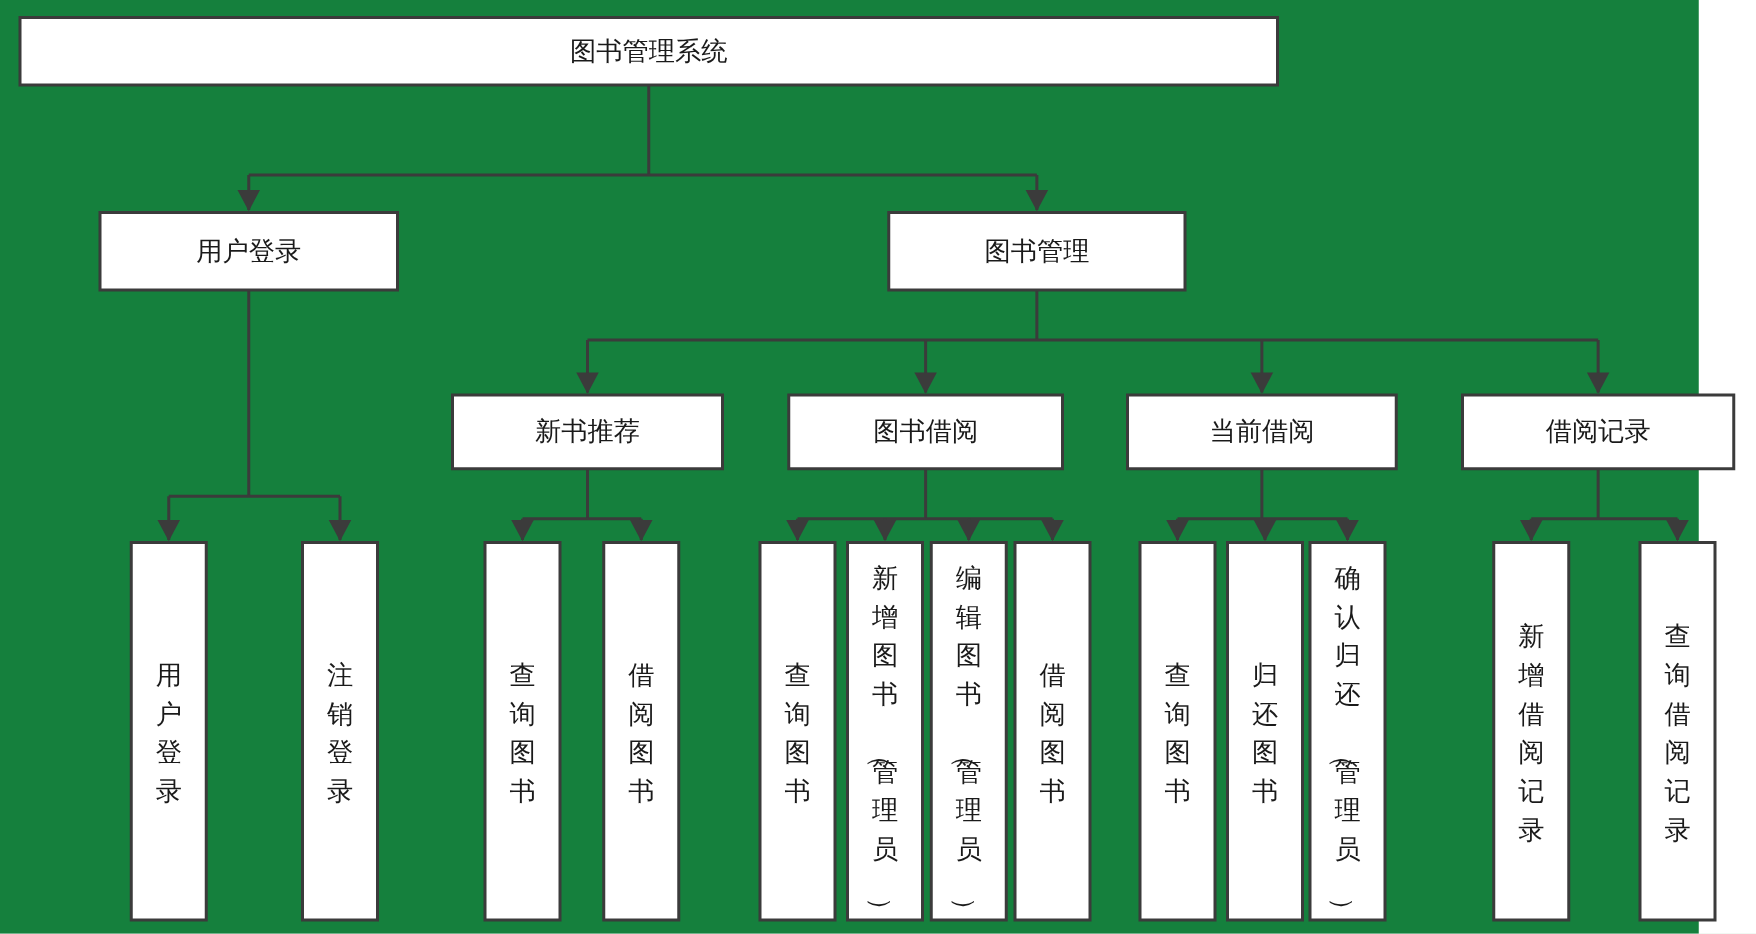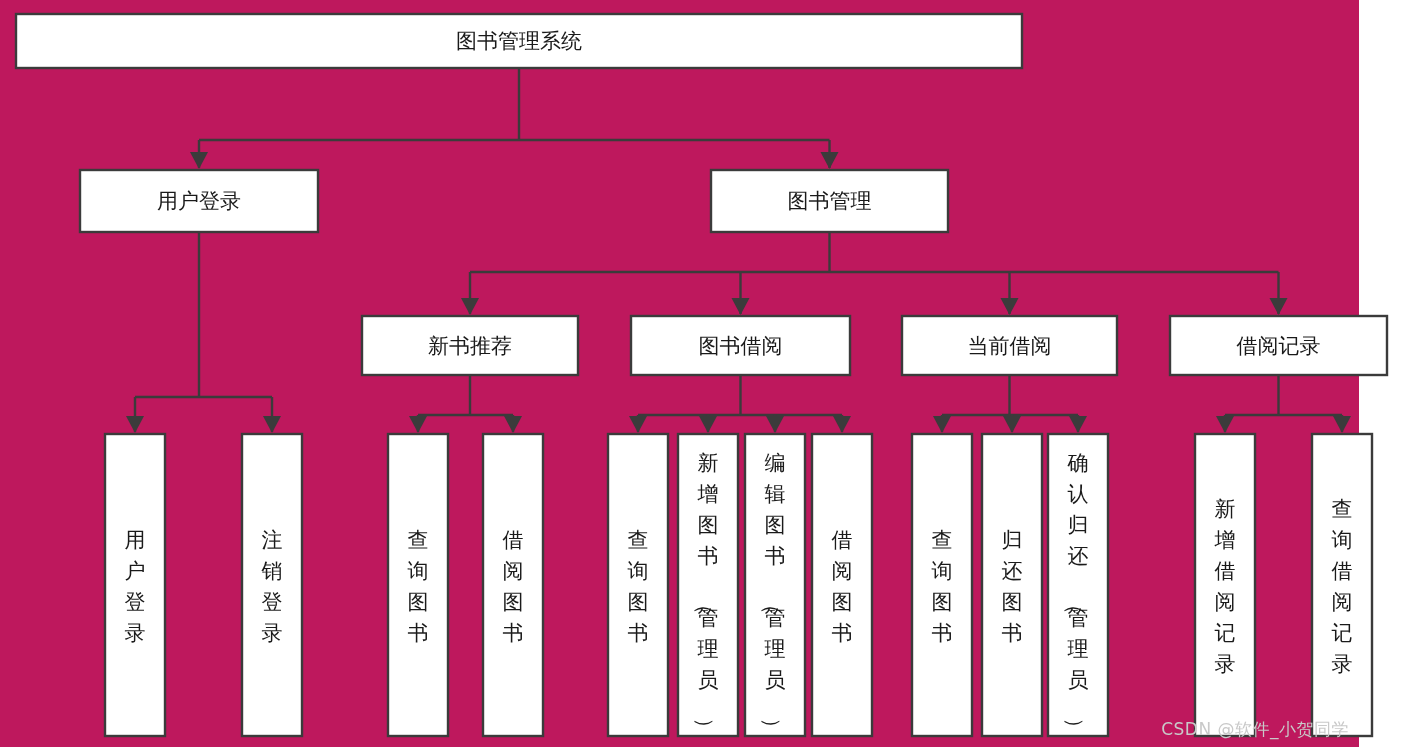--- a/index.html
+++ b/index.html
@@ -10,21 +10,21 @@
   body {
     width: 1405px;
     height: 747px;
     font-family: "DejaVu Sans", "Liberation Sans", sans-serif;
     overflow: hidden;
   }
   #diagram-root {
     position: relative;
     width: 1359px;
     height: 747px;
-    background: #be185d;
+    background: #15803d;
   }
   svg.diagram-svg {
     position: absolute;
     top: 0;
     left: 0;
     width: 1405px;
     height: 747px;
   }
   .node-box {
     fill: #ffffff;
@@ -200,14 +200,13 @@
         <g>
           <rect x="1195" y="434" width="60" height="302" class="node-box"></rect>
           <text x="1225" y="516" class="node-label-v"><tspan x="1225" dy="0">新</tspan><tspan x="1225" dy="31">增</tspan><tspan x="1225" dy="31">借</tspan><tspan x="1225" dy="31">阅</tspan><tspan x="1225" dy="31">记</tspan><tspan x="1225" dy="31">录</tspan></text>
         </g>
         <g>
           <rect x="1312" y="434" width="60" height="302" class="node-box"></rect>
           <text x="1342" y="516" class="node-label-v"><tspan x="1342" dy="0">查</tspan><tspan x="1342" dy="31">询</tspan><tspan x="1342" dy="31">借</tspan><tspan x="1342" dy="31">阅</tspan><tspan x="1342" dy="31">记</tspan><tspan x="1342" dy="31">录</tspan></text>
         </g>
       </g>
     </svg>
-  <div class="watermark-text">CSDN @软件_小贺同学</div>
 </div>
 
 </body></html>

